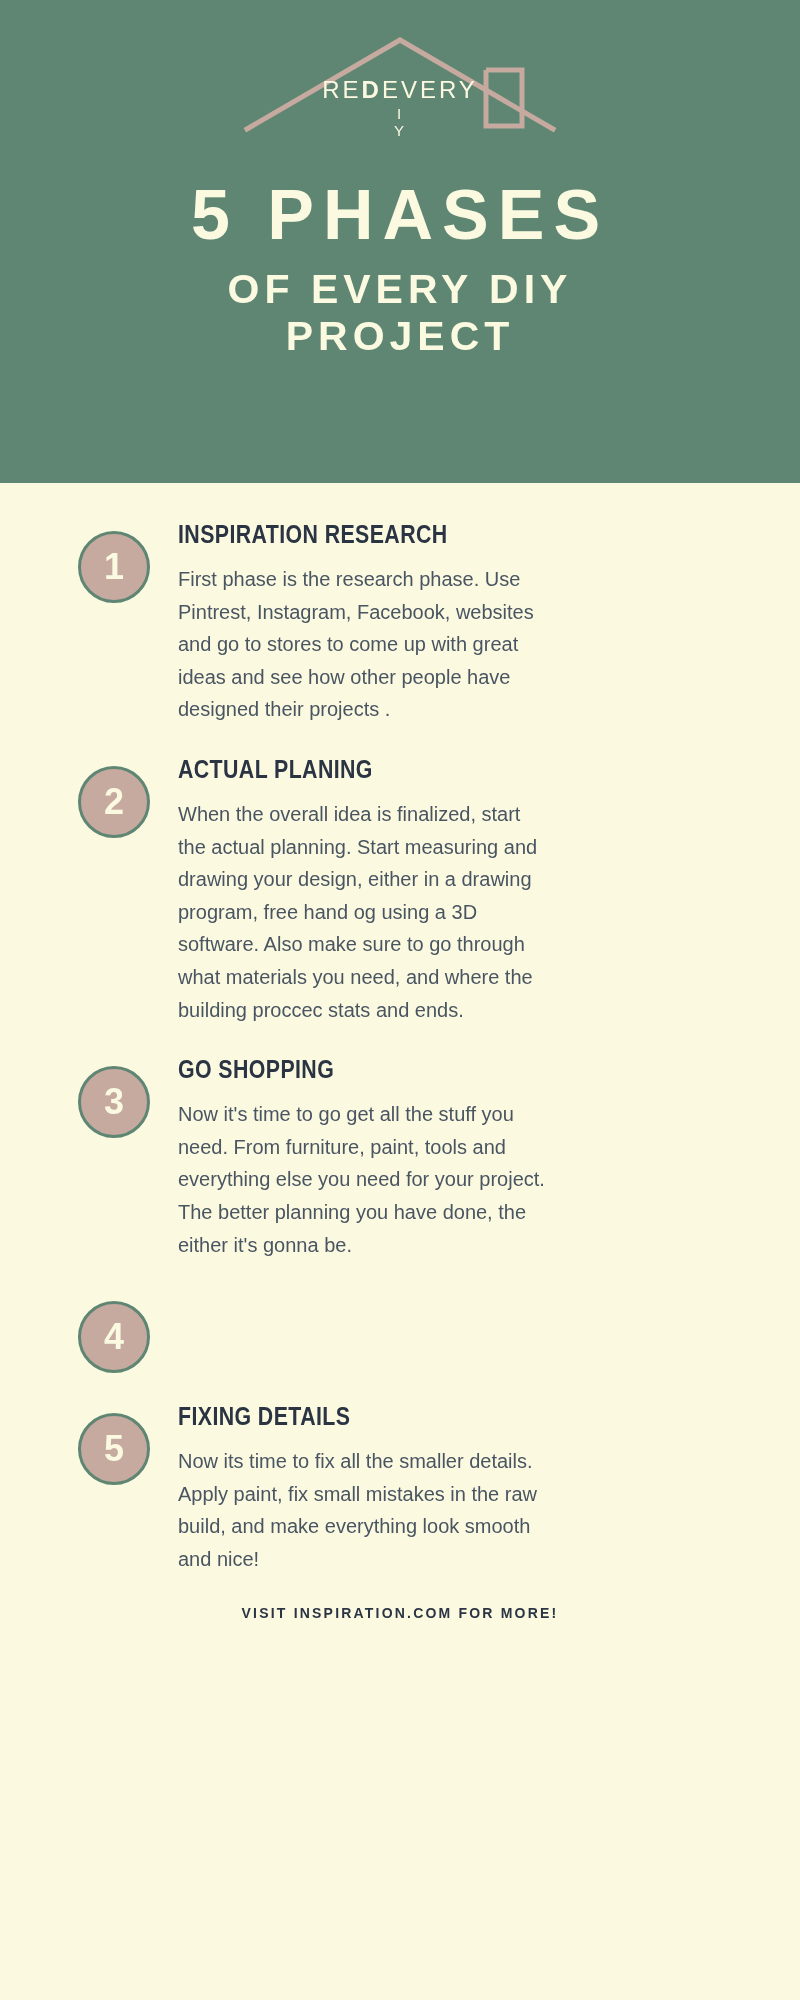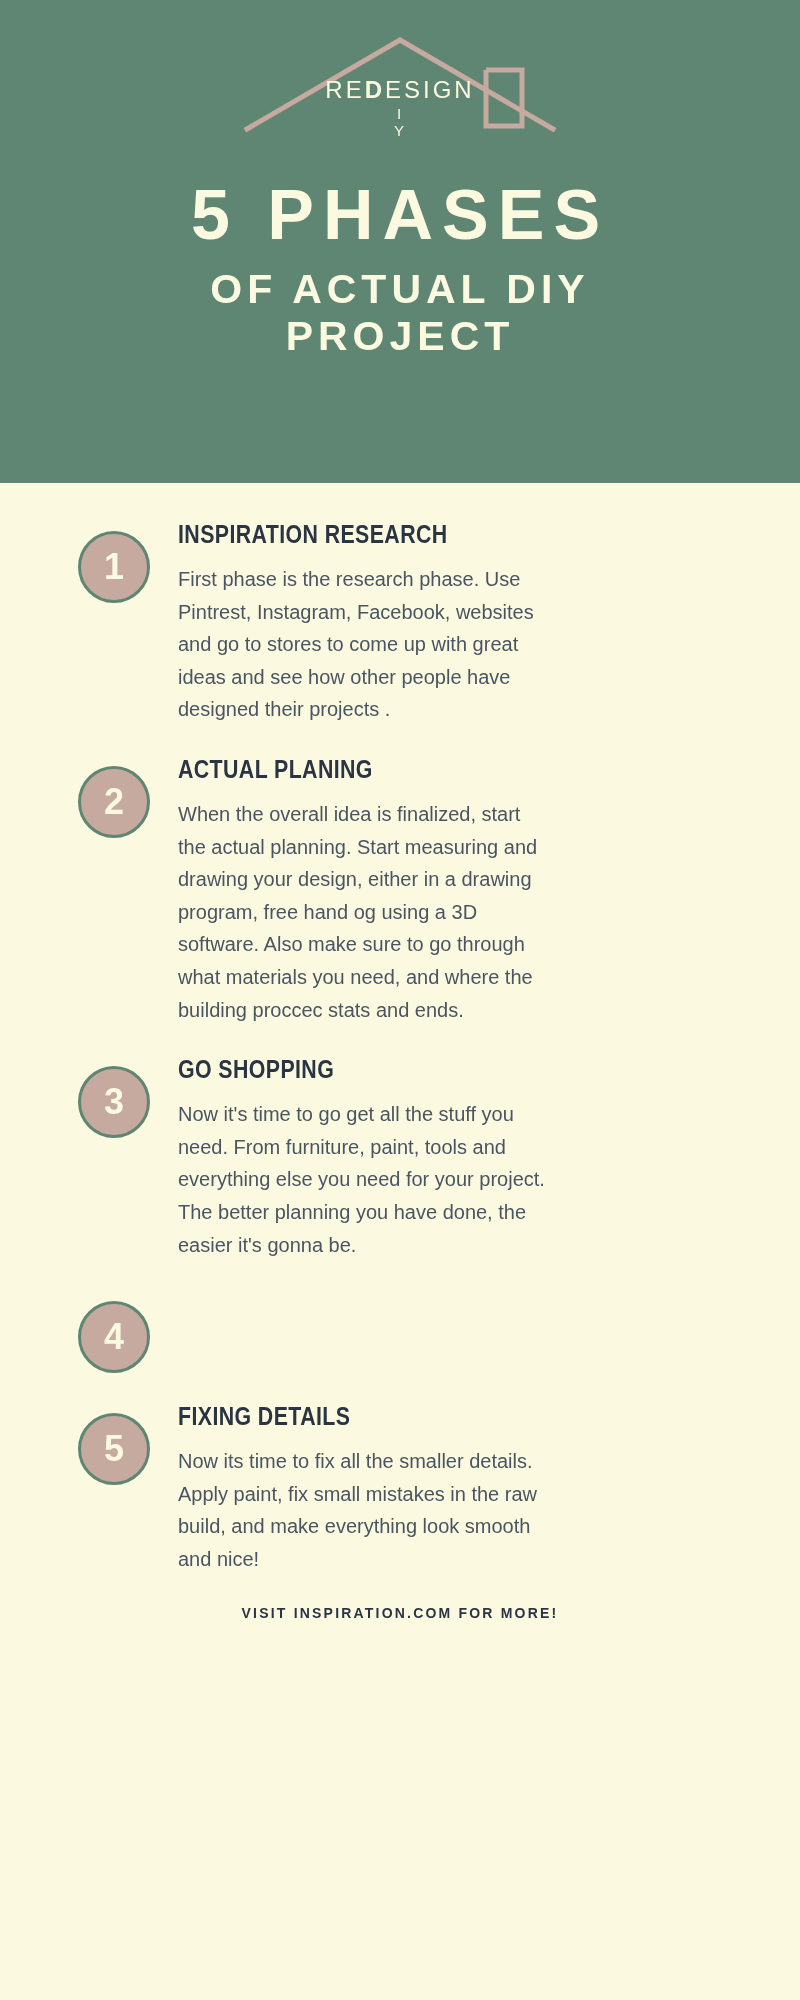--- a/index.html
+++ b/index.html
@@ -160,33 +160,33 @@
 
 <div class="header">
 
   <div class="logo-wrap">
     <svg width="350" height="120" viewBox="0 0 350 120">
       <polyline points="22,107 175,18 328,107" fill="none" stroke="#c6a99f" stroke-width="5" stroke-linecap="square" stroke-linejoin="miter"></polyline>
       <polyline points="261,48 261,104 297,104 297,48 261,48" fill="none" stroke="#c6a99f" stroke-width="5" stroke-linejoin="miter"></polyline>
     </svg>
 
     <div class="logo-redesign">
-      <span>RE</span><span class="bold-d">D</span><span>ESIGN</span>
+      <span>RE</span><span class="bold-d">D</span><span>EVERY</span>
     </div>
 
     <div class="logo-diy">
       <span>I</span>
       <span>Y</span>
     </div>
   </div>
 
   <h1 class="title-main">5 PHASES</h1>
 
   <h2 class="title-sub">
-    <span>OF ACTUAL DIY</span><br>
+    <span>OF EVERY DIY</span><br>
     <span>PROJECT</span>
   </h2>
 
 </div>
 
 <div class="phases">
 
   <div class="phase">
     <div class="badge">
       <span class="badge-num">1</span>
@@ -206,21 +206,21 @@
       <p class="phase-text">When the overall idea is finalized, start the actual planning. Start measuring and drawing your design, either in a drawing program, free hand og using a 3D software. Also make sure to go through what materials you need, and where the building proccec stats and ends.</p>
     </div>
   </div>
 
   <div class="phase">
     <div class="badge">
       <span class="badge-num">3</span>
     </div>
     <div class="phase-body">
       <div class="phase-title">GO SHOPPING</div>
-      <p class="phase-text">Now it's time to go get all the stuff you need. From furniture, paint, tools and everything else you need for your project. The better planning you have done, the easier it's gonna be.</p>
+      <p class="phase-text">Now it's time to go get all the stuff you need. From furniture, paint, tools and everything else you need for your project. The better planning you have done, the either it's gonna be.</p>
     </div>
   </div>
 
   <div class="phase">
     <div class="badge">
       <span class="badge-num">4</span>
     </div>
   </div>
 
   <div class="phase">

